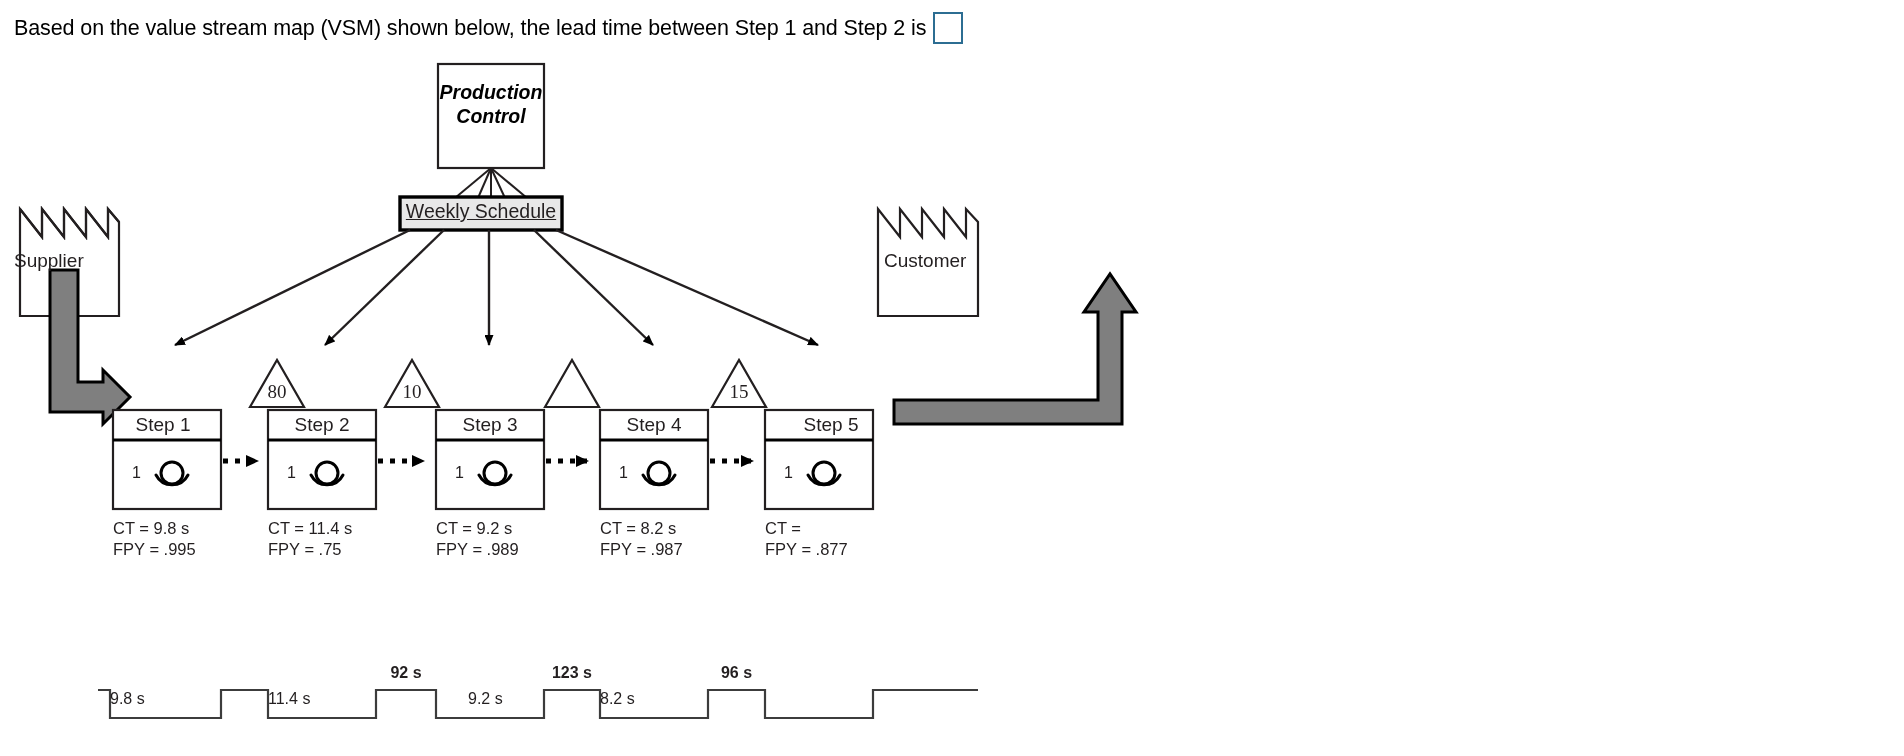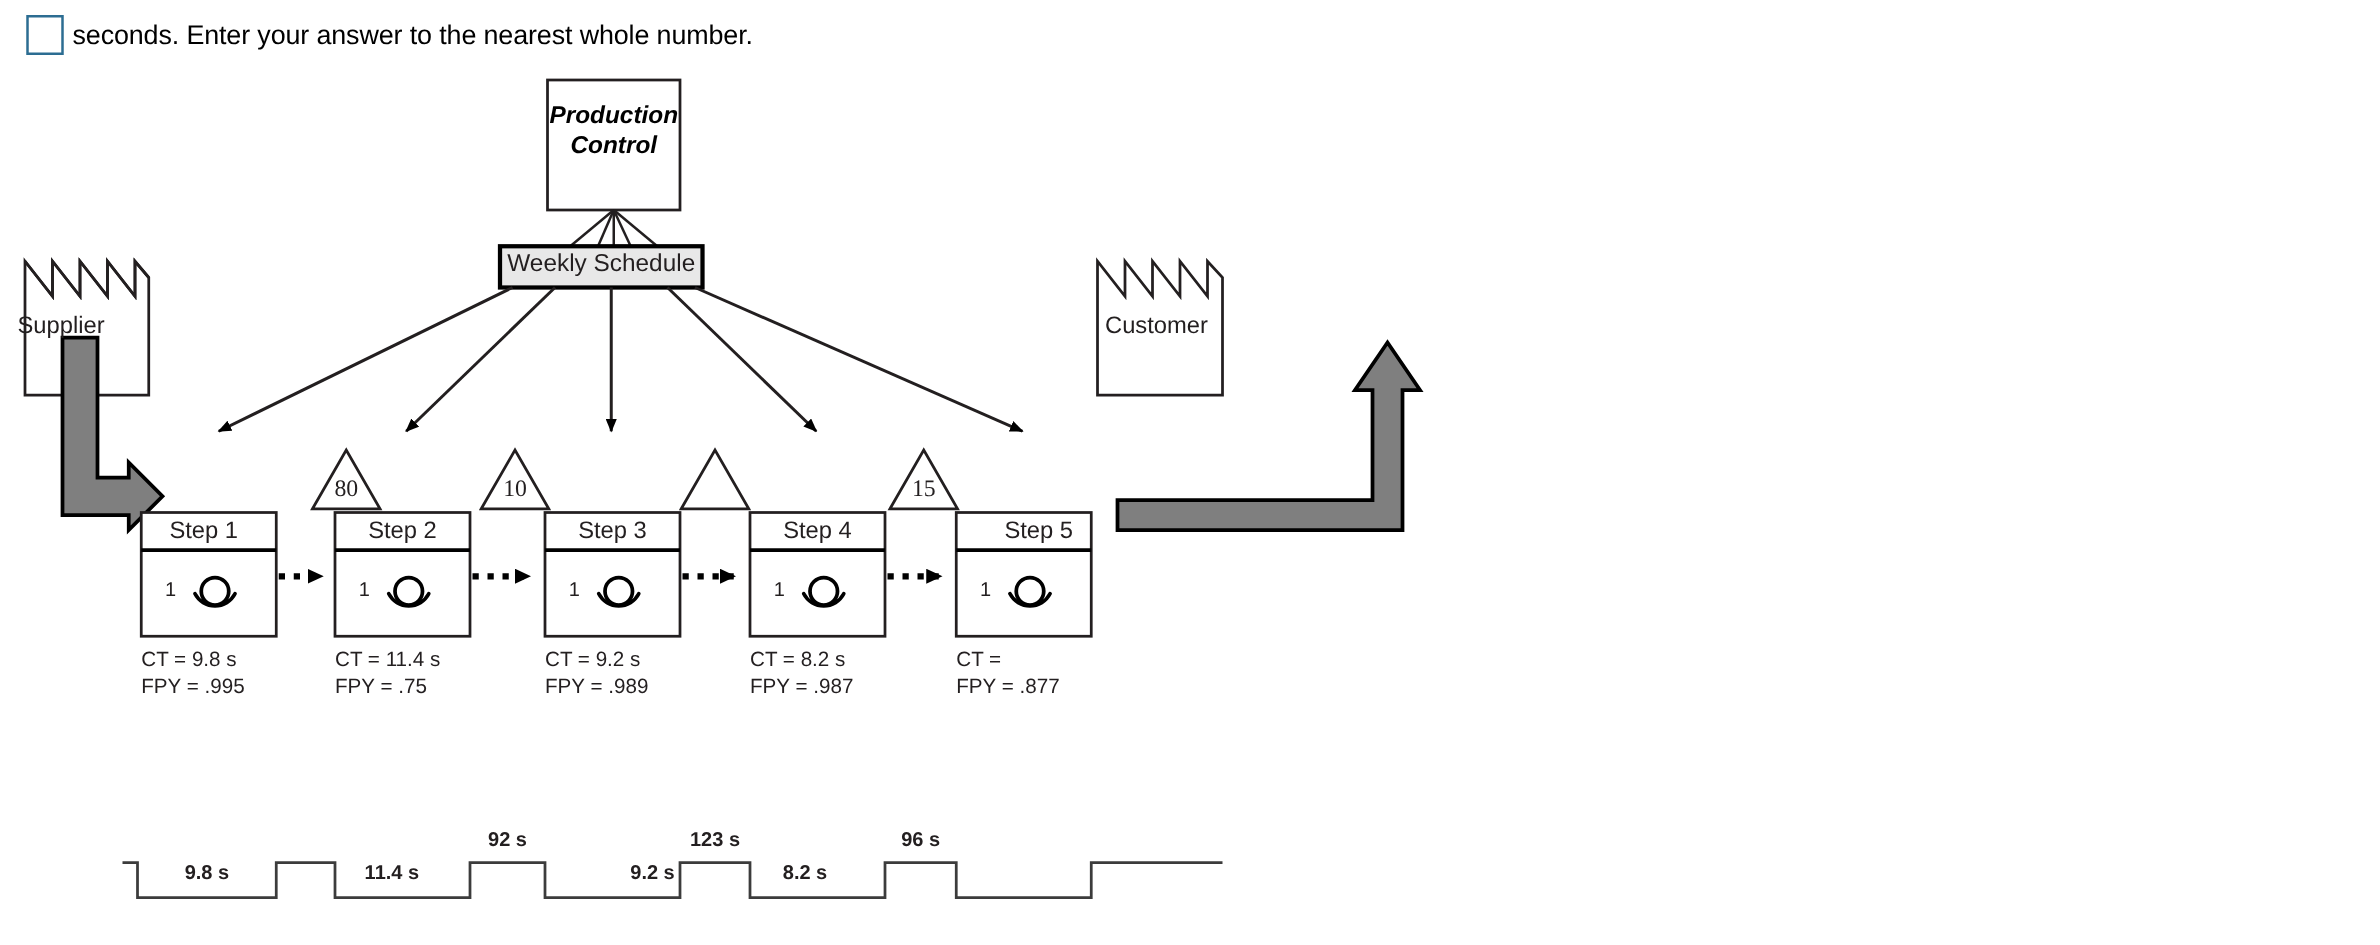--- a/index.html
+++ b/index.html
@@ -97,39 +97,38 @@
     color: #231f20;
   }
   .data-block {
     font-size: 16.5px;
     line-height: 1.28;
     font-family: "Liberation Sans", sans-serif;
     color: #231f20;
   }
   .tl-proc {
     font-size: 16px;
-    font-weight: bold;
-    font-family: "Liberation Sans", sans-serif;
-    color: #231f20;
-    text-align: center;
+    font-weight: normal;
+    font-family: "Liberation Sans", sans-serif;
+    color: #231f20;
   }
   .tl-wait {
     font-size: 16px;
     font-weight: bold;
     font-family: "Liberation Sans", sans-serif;
     color: #231f20;
     text-align: center;
   }
 </style>
 </head>
 <body>
 
 <div id="question-bar">
+  <span class="qtext">Based on the value stream map (VSM) shown below, the lead time between Step 1 and Step 2 is</span>
   <input id="answer-box" type="text" placeholder="" style="">
-  <span class="qtext">seconds.  Enter your answer to the nearest whole number.</span>
 </div>
 
 <div id="vsm">
 
   <svg id="vsm-svg" viewBox="0 0 1904 704" xmlns="http://www.w3.org/2000/svg">
     <defs>
       <marker id="arrowThin" markerWidth="11" markerHeight="9" refX="10" refY="4.5" orient="auto" markerUnits="userSpaceOnUse">
         <path d="M0,0 L11,4.5 L0,9 z" fill="#000000"></path>
       </marker>
       <marker id="arrowPush" markerWidth="13" markerHeight="12" refX="12" refY="6" orient="auto" markerUnits="userSpaceOnUse">
@@ -228,21 +227,21 @@
     <path d="M98,638 L110,638 L110,666 L221,666 L221,638 L268,638 L268,666
              L376,666 L376,638 L436,638 L436,666 L544,666 L544,638 L600,638
              L600,666 L708,666 L708,638 L765,638 L765,666 L873,666 L873,638 L978,638" fill="none" stroke="#3c3c3c" stroke-width="2.2" stroke-linejoin="miter"></path>
   </svg>
 
   <div class="lbl pc-label" style="left:438px; top:28px; width:106px;">
     <div>Production</div>
     <div>Control</div>
   </div>
 
-  <div class="lbl sched-label" style="left:400px; top:148px; width:162px; text-align:center;">Weekly Schedule</div>
+  <div class="lbl sched-label" style="left:400px; top:148px; width:162px; text-align:center;text-decoration:underline;">Weekly Schedule</div>
 
   <div class="lbl factory-label" style="left:14px; top:198px;">Supplier</div>
 
   <div class="lbl factory-label" style="left:884px; top:198px;">Customer</div>
 
   <div class="lbl tri-num" style="left:250px; top:329px; width:54px; text-align:center;">80</div>
   <div class="lbl tri-num" style="left:385px; top:329px; width:54px; text-align:center;">10</div>
   <div class="lbl tri-num" style="left:545px; top:329px; width:54px; text-align:center;"></div>
   <div class="lbl tri-num" style="left:712px; top:329px; width:54px; text-align:center;">15</div>
 

